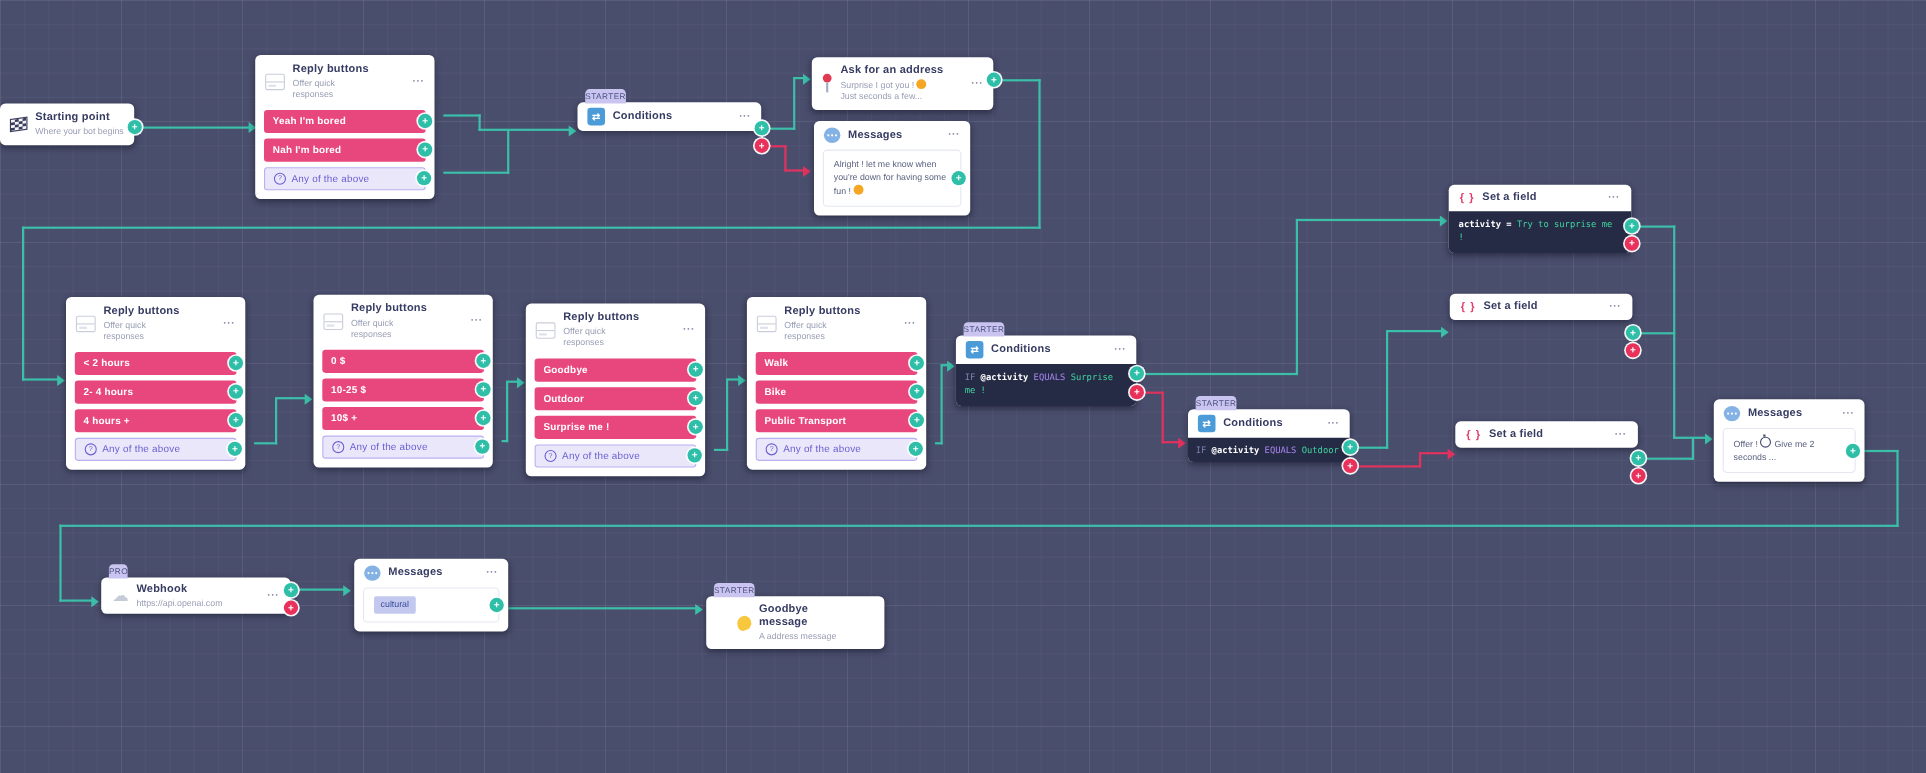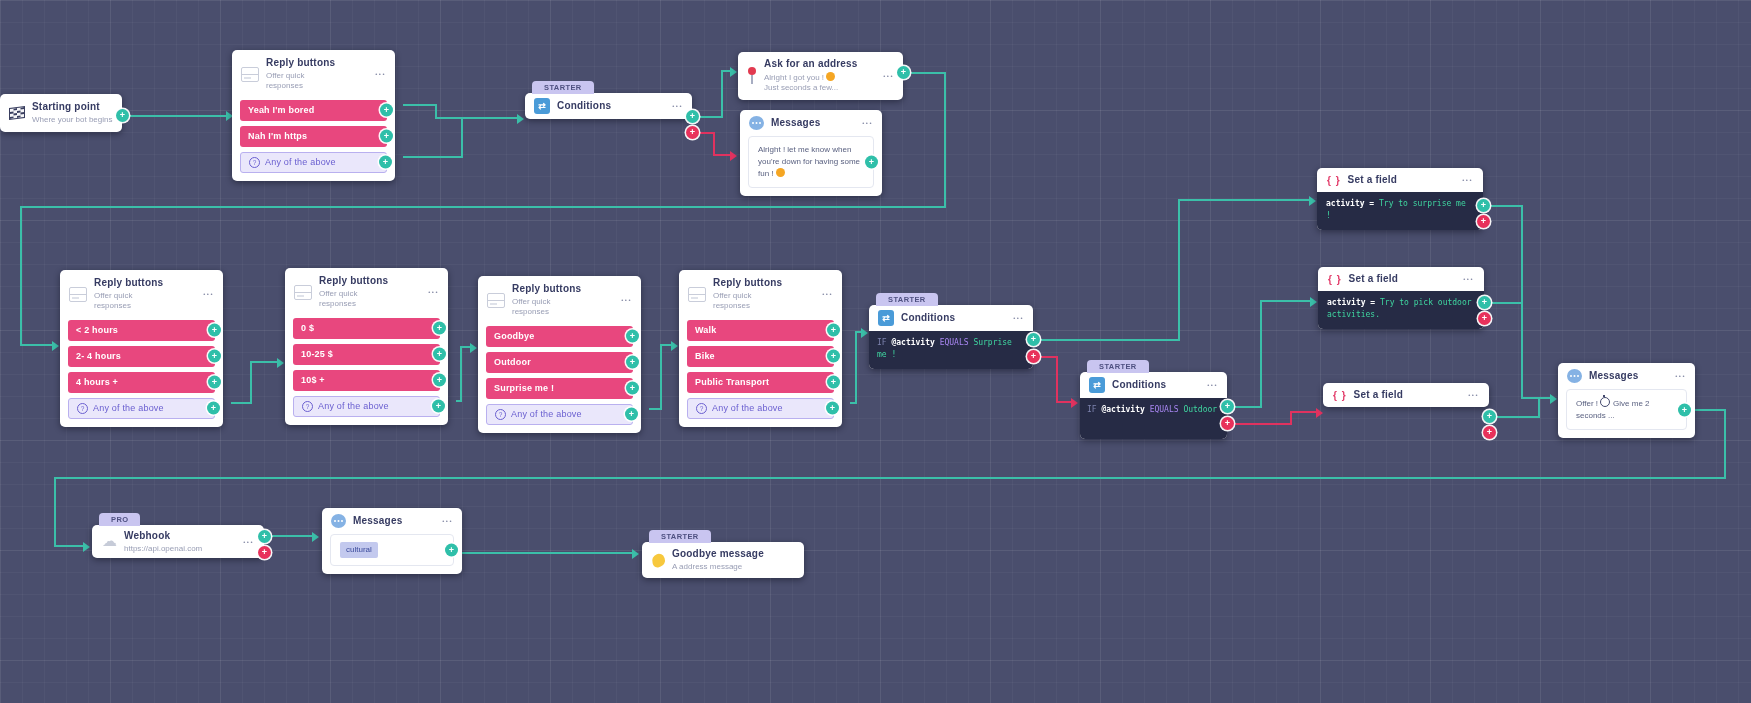--- a/index.html
+++ b/index.html
@@ -16,21 +16,21 @@
   }
   .node{position:absolute;background:#fff;border-radius:5px;z-index:2;
     box-shadow:0 2px 6px rgba(8,10,25,.45);}
   .hdr{display:flex;align-items:center;gap:7px;padding:7px 9px;position:relative}
   .txt{flex:1;min-width:0}
   .title{font-size:10px;font-weight:bold;color:#363b62;letter-spacing:.2px;line-height:1.2}
   .sub{font-size:8px;color:#989db4;line-height:1.3;margin-top:2px}
   .sub.narrow{max-width:58px}
   .menu{font-size:6px;letter-spacing:1.5px;color:#888da8;cursor:pointer;white-space:nowrap}
   .badge{position:absolute;top:-12px;left:7px;background:#c9c5f0;color:#4e5080;
-    font-size:7.5px;font-weight:bold;padding:2px 12px;border-radius:4px 4px 0 0;letter-spacing:.4px}
+    font-size:7.5px;font-weight:normal;padding:2px 0;border-radius:4px 4px 0 0;letter-spacing:.4px}
   
   .rows{padding:1px 8px 3px}
   .row{position:relative;height:21px;margin-bottom:5px;background:#e8477e;border-radius:3px;
     display:flex;align-items:center;padding:0 8px;box-sizing:border-box}
   .row-label{color:#fff;font-size:9px;font-weight:bold;letter-spacing:.2px}
   .row.alt{background:#eae7fb;border:1px solid #b9b0ef;gap:5px}
   .row.alt .row-label{color:#6a5fd0;font-weight:normal}
   .q-icon{width:9px;height:9px;border:1px solid #6a5fd0;border-radius:50%;color:#6a5fd0;
     font-size:6.5px;display:inline-flex;align-items:center;justify-content:center;flex:0 0 auto}
   
@@ -198,21 +198,21 @@
       <div class="sub narrow">Offer quick responses</div>
     </div>
     <span class="menu">•••</span>
   </div>
   <div class="rows">
     <div class="row">
       <span class="row-label">Yeah I'm bored</span>
       <span class="port teal"><span>+</span></span>
     </div>
     <div class="row">
-      <span class="row-label">Nah I'm https</span>
+      <span class="row-label">Nah I'm bored</span>
       <span class="port teal"><span>+</span></span>
     </div>
     <div class="row alt">
       <span class="q-icon">?</span>
       <span class="row-label">Any of the above</span>
       <span class="port teal"><span>+</span></span>
     </div>
   </div>
 </div>
 
@@ -229,21 +229,21 @@
   </div>
   <span class="port teal edge" style="top:17px"><span>+</span></span>
   <span class="port red edge" style="top:33px"><span>+</span></span>
 </div>
 
 <div class="node" style="left:738px;top:52px;width:165px">
   <div class="hdr" style="padding:6px 9px">
     <span class="pin-icon"></span>
     <div class="txt">
       <div class="title">Ask for an address</div>
-      <div class="sub"><span>Alright I got you !</span><span class="emo"></span><br><span>Just seconds a few...</span></div>
+      <div class="sub"><span>Surprise I got you !</span><span class="emo"></span><br><span>Just seconds a few...</span></div>
     </div>
     <span class="menu">•••</span>
   </div>
   <span class="port teal edge" style="top:14px"><span>+</span></span>
 </div>
 
 <div class="node" style="left:740px;top:110px;width:142px">
   <div class="hdr" style="padding:6px 9px">
     <span class="msg-icon"></span>
     <div class="txt">
@@ -397,21 +397,21 @@
   <span class="badge">STARTER</span>
   <div class="hdr" style="padding:5px 9px">
     <span class="cond-icon">
         <span>⇄</span>
       </span>
     <div class="txt">
         <div class="title">Conditions</div>
       </div>
     <span class="menu">•••</span>
   </div>
-  <div class="code" style="padding:6px 7px 23px"><span class="kw">IF</span> <span class="vr">@activity</span> <span class="op">EQUALS</span> <span class="val">Outdoor</span></div>
+  <div class="code" style="padding:6px 7px 4px"><span class="kw">IF</span> <span class="vr">@activity</span> <span class="op">EQUALS</span> <span class="val">Outdoor</span></div>
   <span class="port teal edge" style="top:28px"><span>+</span></span>
   <span class="port red edge" style="top:45px"><span>+</span></span>
 </div>
 
 <div class="node" style="left:1317px;top:168px;width:166px">
   <div class="hdr" style="padding:6px 10px">
     <span class="brace-icon">{ }</span>
     <div class="txt">
         <div class="title">Set a field</div>
       </div>
@@ -423,21 +423,20 @@
 </div>
 
 <div class="node" style="left:1318px;top:267px;width:166px">
   <div class="hdr" style="padding:6px 10px">
     <span class="brace-icon">{ }</span>
     <div class="txt">
         <div class="title">Set a field</div>
       </div>
     <span class="menu">•••</span>
   </div>
-  <div class="code" style="padding:6px 9px 7px"><span class="vr">activity</span> <span class="vr">=</span> <span class="val">Try to pick outdoor activities.</span></div>
   <span class="port teal edge" style="top:29px"><span>+</span></span>
   <span class="port red edge" style="top:45px"><span>+</span></span>
 </div>
 
 <div class="node" style="left:1323px;top:383px;width:166px">
   <div class="hdr" style="padding:6px 10px">
     <span class="brace-icon">{ }</span>
     <div class="txt">
         <div class="title">Set a field</div>
       </div>
@@ -484,20 +483,20 @@
     <span class="menu">•••</span>
   </div>
   <div class="msgbody">
     <span class="chip">cultural</span>
     <span class="port teal"><span>+</span></span>
   </div>
 </div>
 
 <div class="node" style="left:642px;top:542px;width:162px">
   <span class="badge">STARTER</span>
-  <div class="hdr" style="padding:6px 10px">
+  <div class="hdr" style="padding:6px 28px">
     <span class="hand-icon"></span>
     <div class="txt">
       <div class="title">Goodbye message</div>
       <div class="sub">A address message</div>
     </div>
   </div>
 </div>
 
 </body></html>

